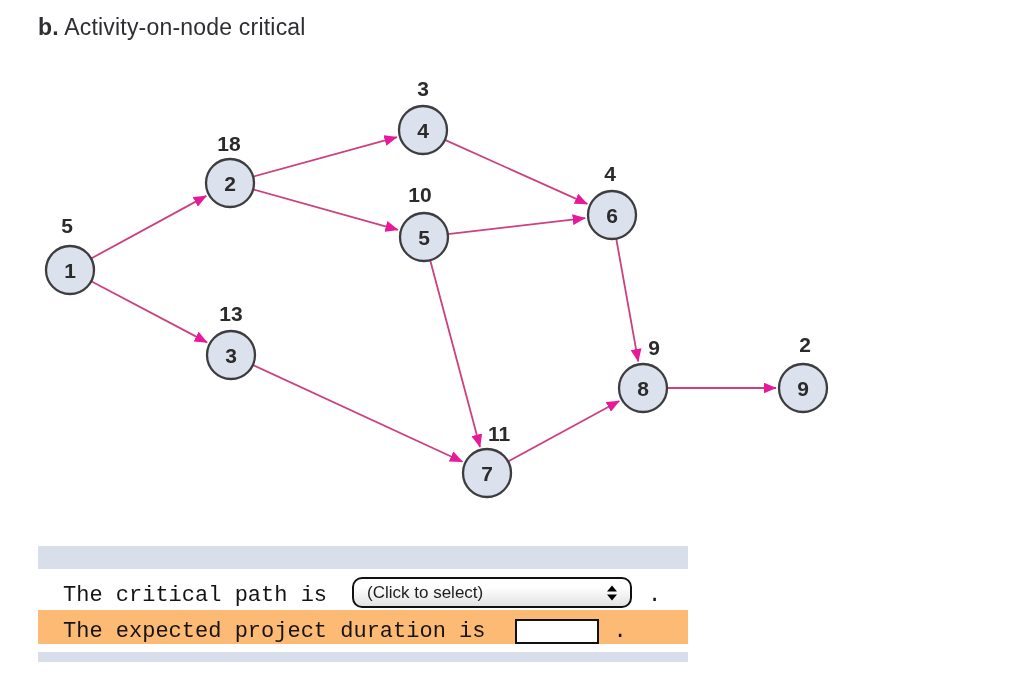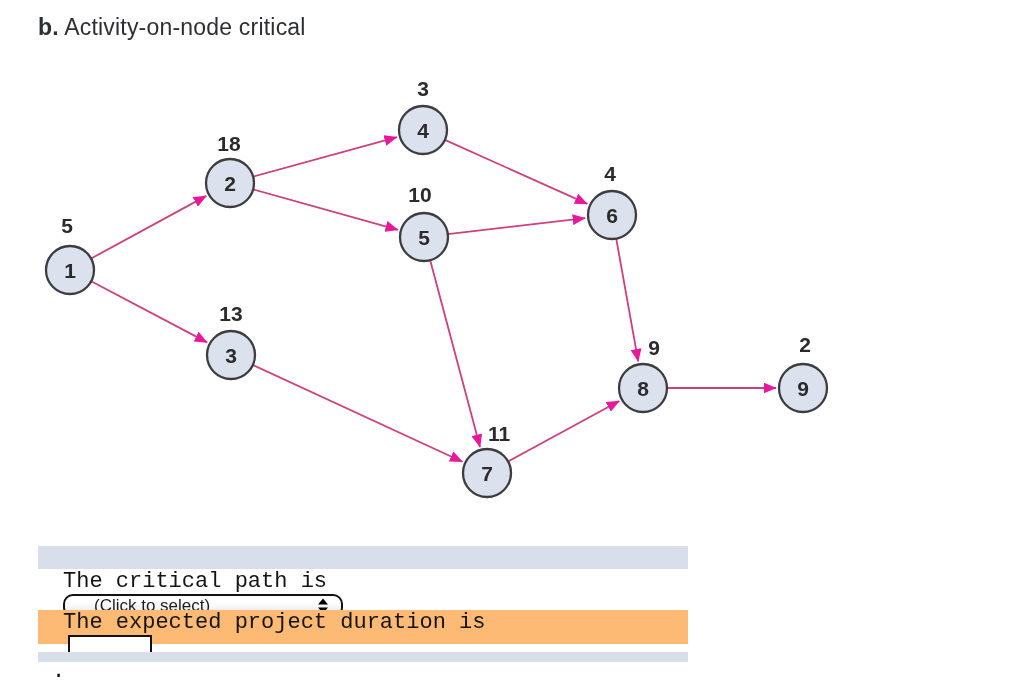--- a/index.html
+++ b/index.html
@@ -14,31 +14,31 @@
   }
   .title .b { font-weight:bold; }
   #diagram-svg { position:absolute; left:0; top:0; }
 
   .bar { position:absolute; left:38px; width:650px; background:#d9dfea; }
   #bar-top    { top:546px; height:23px; }
   #bar-bottom { top:652px; height:10px; }
 
   .mono { font-family:"Liberation Mono", "DejaVu Sans Mono", monospace; font-size:22px; color:#141414; white-space:pre; }
 
-  .q-row { position:absolute; left:38px; width:650px; display:flex; align-items:flex-start;flex-direction:column; }
+  .q-row { position:absolute; left:38px; width:650px; display:flex; align-items:flex-end; }
   #q-row1 { top:569px; height:39px; background:#ffffff; }
   #q-row2 { top:610px; height:34px; background:#fdba74; }
   .q-row .lead { margin-left:25px; }
 
   .dropdown {
     margin-left:25px; position:relative;
     width:280px; height:31px; box-sizing:border-box;
     border:2px solid #111; border-radius:10px;
     background:linear-gradient(#ffffff 30%, #e2e2e2);
-    display:flex; align-items:center; padding-left:29px;
+    display:flex; align-items:center; padding-left:13px;
     cursor:pointer;
   }
   .dropdown-label { font-size:17px; color:#1d1d1f; }
   .spinner {
     position:absolute; right:13px; top:50%; transform:translateY(-50%);
     display:flex; flex-direction:column; align-items:center; gap:3px;
   }
   .tri-up   { width:0; height:0; border-left:5px solid transparent; border-right:5px solid transparent; border-bottom:6px solid #000; }
   .tri-down { width:0; height:0; border-left:5px solid transparent; border-right:5px solid transparent; border-top:6px solid #000; }
 

